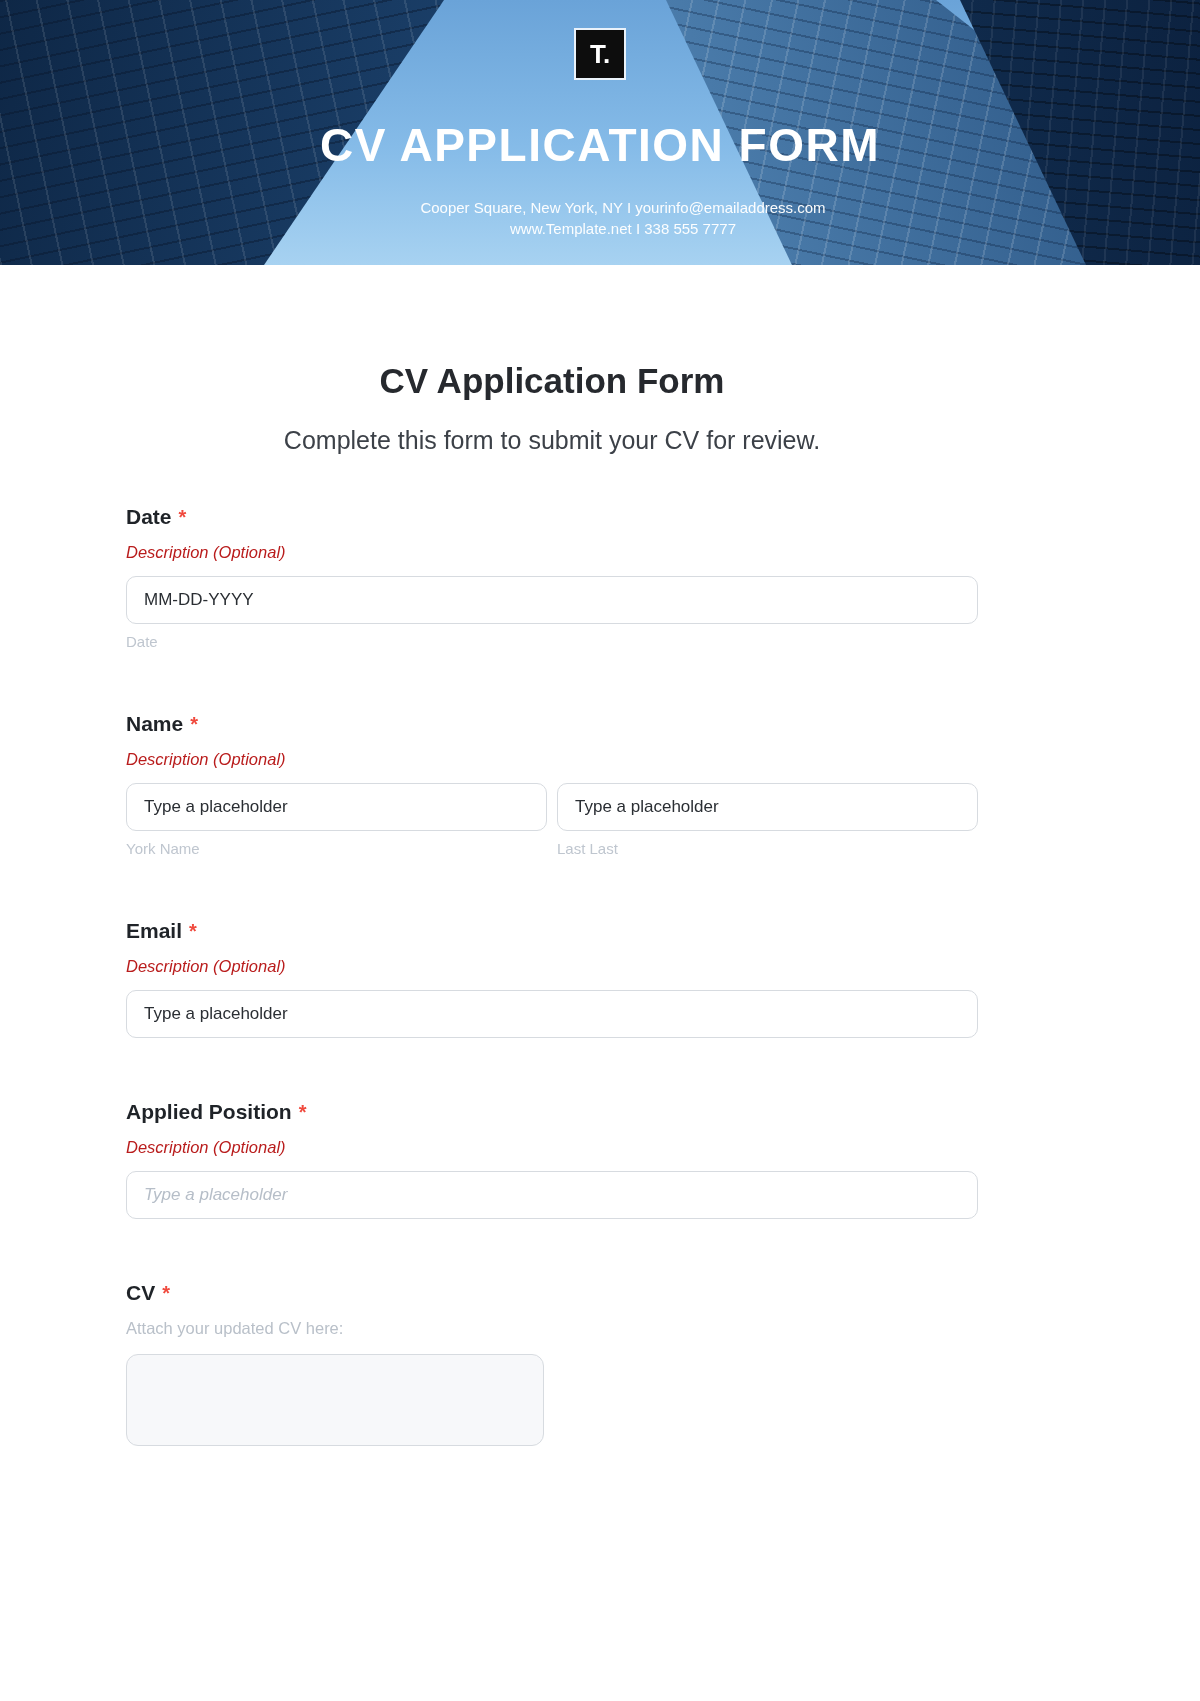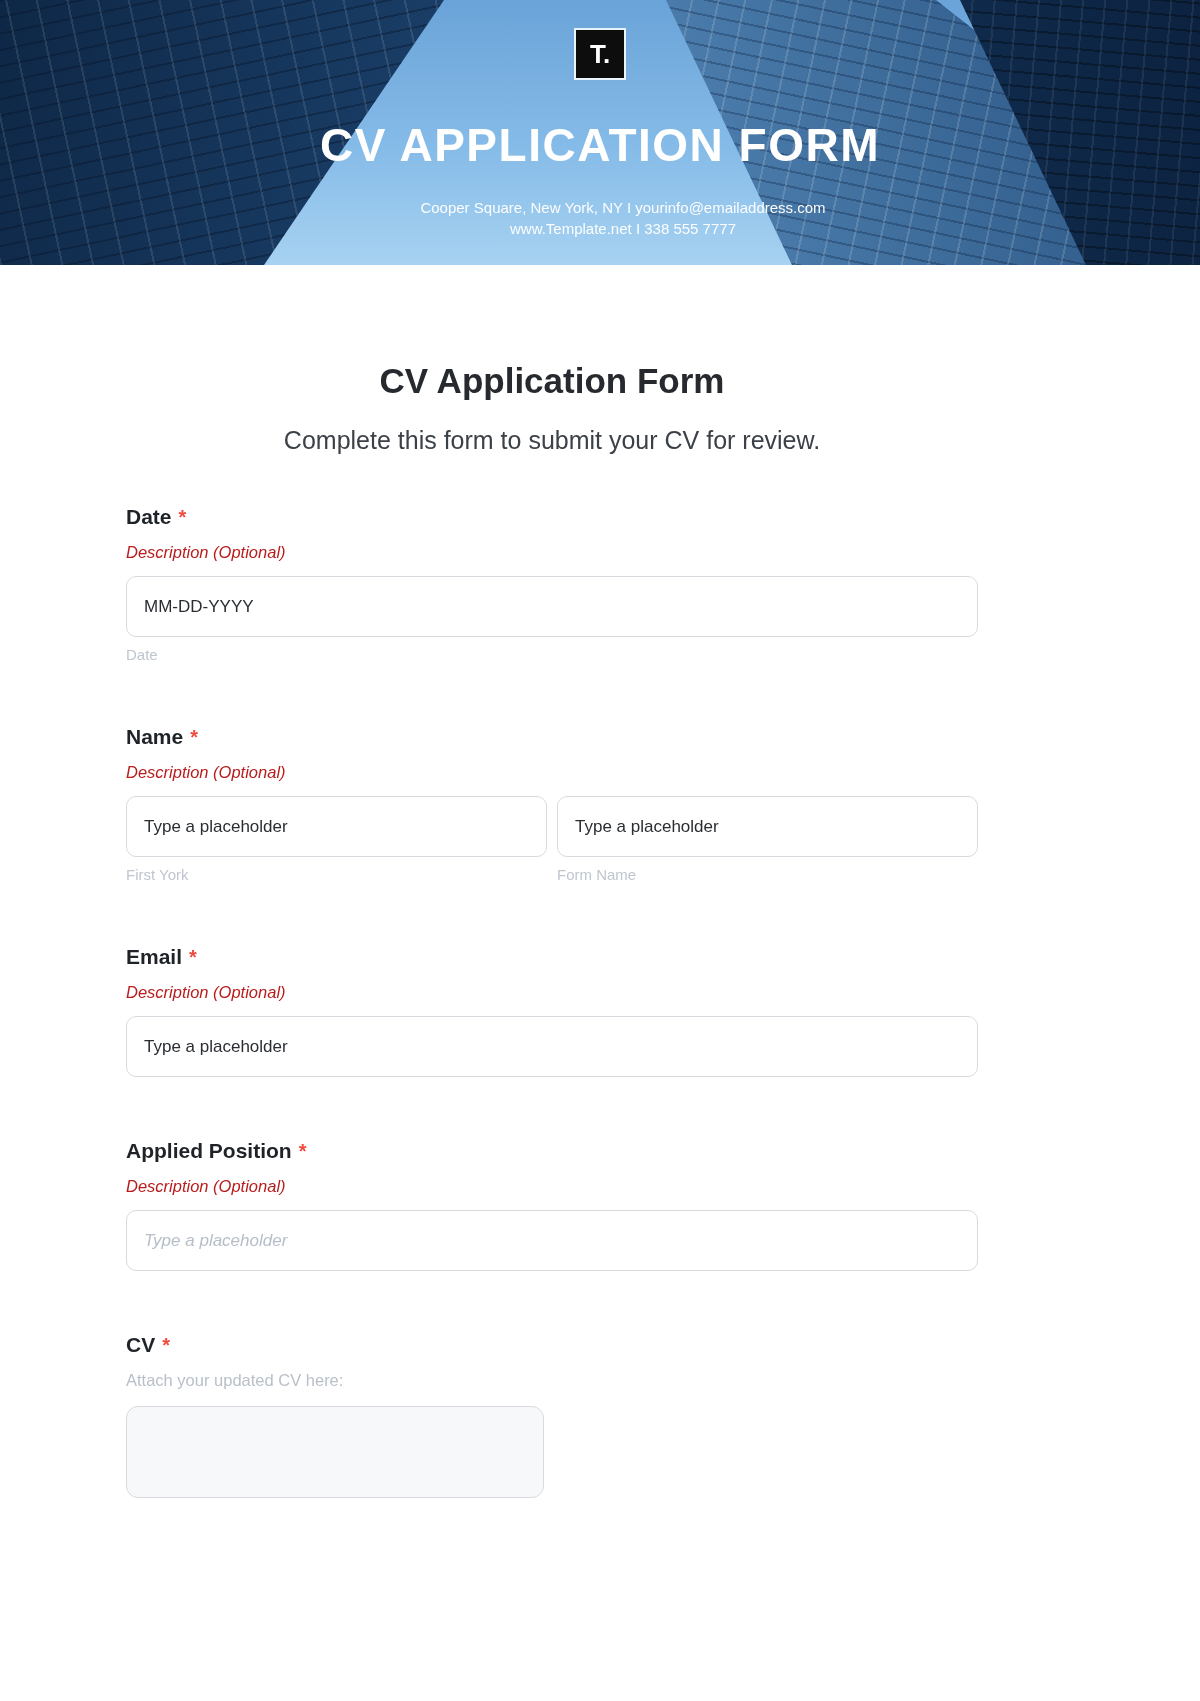--- a/index.html
+++ b/index.html
@@ -63,21 +63,21 @@
   .field.first { margin-top: 50px; }
   .label-row { display: flex; align-items: baseline; }
   .label { font-size: 21px; font-weight: 700; color: #1f2328; }
   .req { color: #f04a3e; font-size: 20px; font-weight: 700; margin-left: 7px; }
   .desc { margin-top: 14px; font-size: 16.5px; font-style: italic; color: #b91c1c; }
   .desc.plain { font-style: normal; color: #b9c0c9; }
   .text-input {
     display: block;
     margin-top: 14px;
     width: 100%;
-    height: 61px;
+    height: 48px;
     border: 1px solid #d7dbe0;
     border-radius: 10px;
     padding: 0 17px;
     font-family: "Liberation Sans", sans-serif;
     font-size: 17px;
     color: #2a2e33;
     background: #ffffff;
     outline: none;
   }
   .text-input::placeholder { color: #b6bec8; font-style: italic; }
@@ -132,25 +132,25 @@
 
     <section class="field">
       <div class="label-row">
         <span class="label">Name</span>
         <span class="req">*</span>
       </div>
       <p class="desc">Description (Optional)</p>
       <div class="dual-row">
         <div class="dual-col">
           <input type="text" class="text-input" value="Type a placeholder" style="">
-          <p class="helper">First York</p>
+          <p class="helper">York Name</p>
         </div>
         <div class="dual-col">
           <input type="text" class="text-input" value="Type a placeholder" style="">
-          <p class="helper">Form Name</p>
+          <p class="helper">Last Last</p>
         </div>
       </div>
     </section>
 
     <section class="field">
       <div class="label-row">
         <span class="label">Email</span>
         <span class="req">*</span>
       </div>
       <p class="desc">Description (Optional)</p>

